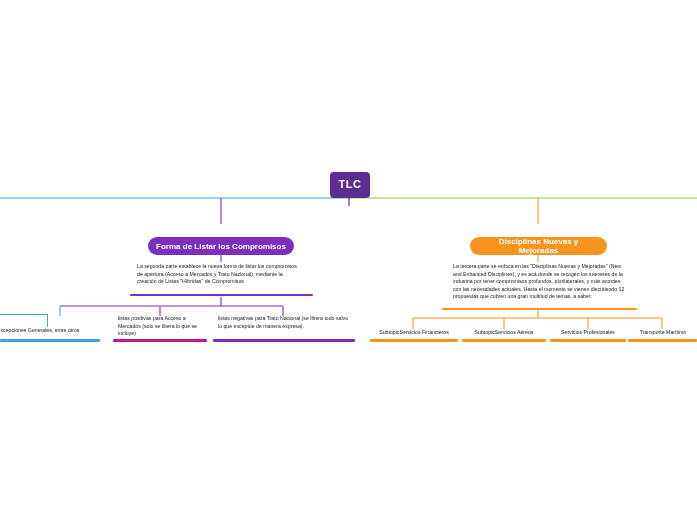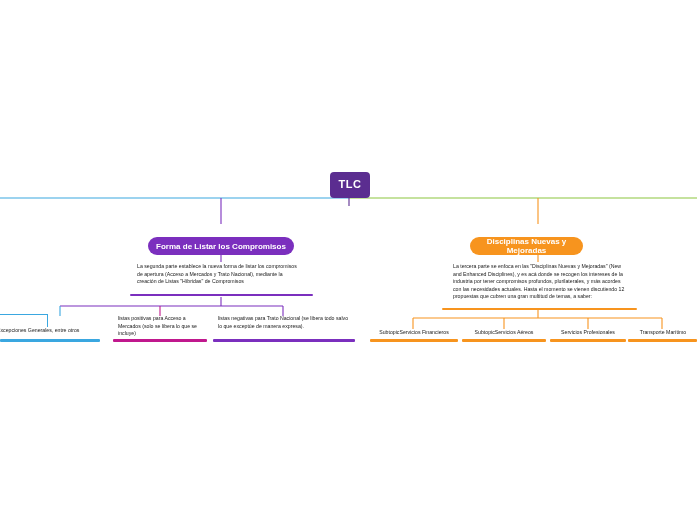--- a/index.html
+++ b/index.html
@@ -135,21 +135,21 @@
   <div class="node leaf" style="left:118px; top:315px; width:86px;">
     <span>listas positivas para Acceso a Mercados (solo se libera lo que se incluye)</span>
   </div>
   <div class="underline uline-thick" style="left:113px; top:339px; width:94px; background:#c0188d;"></div>
 
   <div class="node leaf" style="left:218px; top:315px; width:134px;">
     <span>listas negativas para Trato Nacional (se libera todo salvo lo que exceptúe de manera expresa).</span>
   </div>
   <div class="underline uline-thick" style="left:213px; top:339px; width:142px; background:#7b2fbe;"></div>
 
-  <div class="node pill pill-orange" style="left:470px; top:224px; width:113px; height:18px;">
+  <div class="node pill pill-orange" style="left:470px; top:224px; width:137px; height:18px;">
     <span>Disciplinas Nuevas y Mejoradas</span>
   </div>
 
   <div class="node para" style="left:453px; top:263px; width:172px;">
     <span>La tercera parte se enfoca en las "Disciplinas Nuevas y Mejoradas" (New and Enhanced Disciplines), y es acá donde se recogen los intereses de la industria por tener compromisos profundos, plurilaterales, y más acordes con las necesidades actuales. Hasta el momento se vienen discutiendo 12 propuestas que cubren una gran multitud de temas, a saber:</span>
   </div>
   <div class="underline" style="left:442px; top:308px; width:195px; background:#f7941e;"></div>
 
   <div class="node leaf centered" style="left:372px; top:329px; width:84px;">
     <span>SubtopicServicios Financieros</span>

